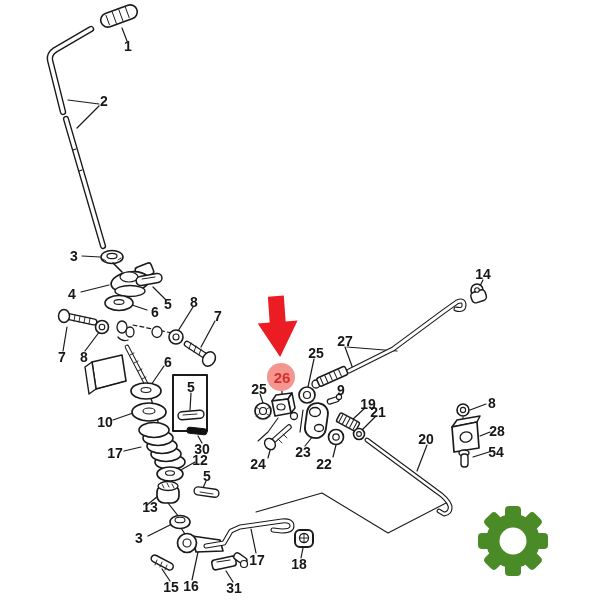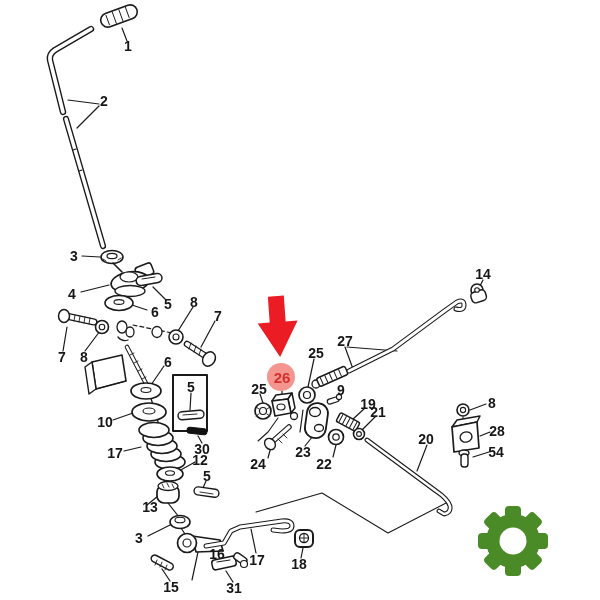--- a/index.html
+++ b/index.html
@@ -365,21 +365,21 @@
       <div class="plabel" style="left: 168px; top: 362px;">6</div>
       <div class="plabel" style="left: 105px; top: 422px;">10</div>
       <div class="plabel" style="left: 115px; top: 453px;">17</div>
       <div class="plabel" style="left: 191px; top: 387px;">5</div>
       <div class="plabel" style="left: 202px; top: 449px;">30</div>
       <div class="plabel" style="left: 200px; top: 460px;">12</div>
       <div class="plabel" style="left: 207px; top: 476px;">5</div>
       <div class="plabel" style="left: 138px; top: 507px; margin-left: 12px;">13</div>
       <div class="plabel" style="left: 139px; top: 538px;">3</div>
       <div class="plabel" style="left: 171px; top: 587px;">15</div>
-      <div class="plabel" style="left: 191px; top: 554px; margin-left: 26px;">16</div>
+      <div class="plabel" style="left: 191px; top: 586px;">16</div>
       <div class="plabel" style="left: 234px; top: 588px;">31</div>
       <div class="plabel" style="left: 257px; top: 560px;">17</div>
       <div class="plabel" style="left: 299px; top: 564px;">18</div>
       <div class="plabel" style="left: 258px; top: 464px;">24</div>
       <div class="plabel" style="left: 303px; top: 452px;">23</div>
       <div class="plabel" style="left: 324px; top: 464px;">22</div>
       <div class="plabel" style="left: 259px; top: 389px;">25</div>
       <div class="plabel hl" style="left: 282px; top: 377px; color: rgb(212, 47, 47);">26</div>
       <div class="plabel" style="left: 316px; top: 353px;">25</div>
       <div class="plabel" style="left: 341px; top: 390px;">9</div>

